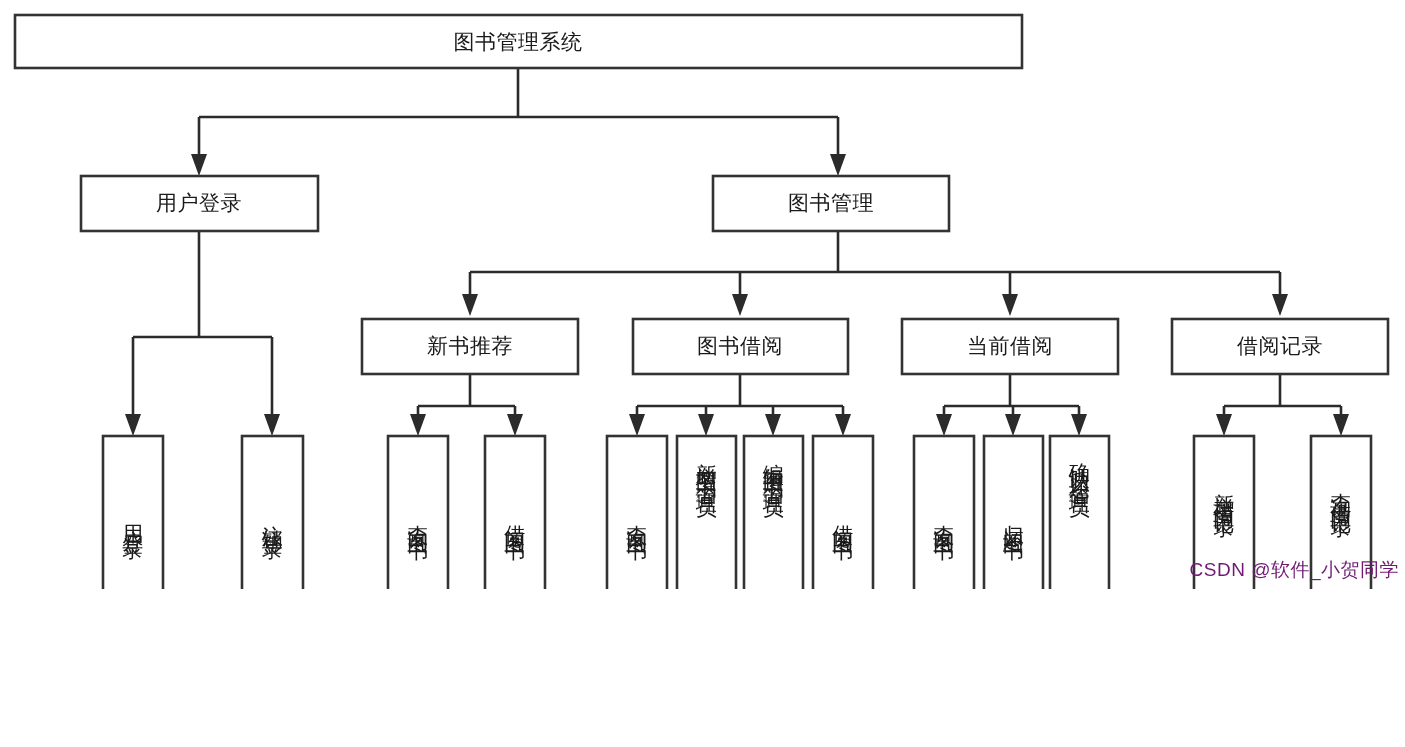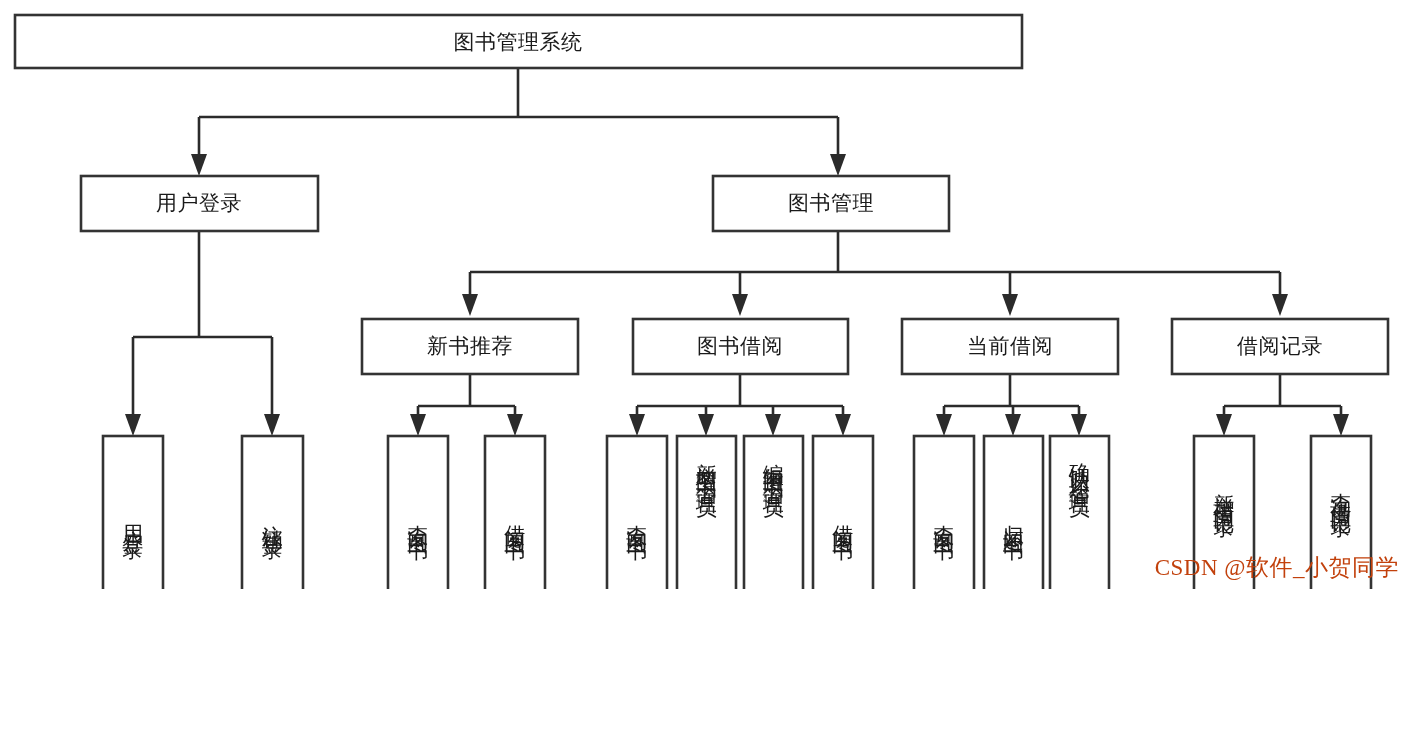--- a/index.html
+++ b/index.html
@@ -65,23 +65,23 @@
     line-height: 1.32;
     color: #1a1a1a;
     letter-spacing: 5px;
     white-space: nowrap;
     text-align: center;
   }
   .watermark {
     position: absolute;
     right: 6px;
     bottom: 6px;
-    font-family: Liberation Serif, serif;
-    font-size: 23px;
-    color: #c2410c;
+    font-family: Liberation Sans, sans-serif;
+    font-size: 19px;
+    color: #701a75;
     white-space: nowrap;
     letter-spacing: 0.5px;
   }
 </style>
 </head>
 <body>
 
 <div id="diagram-root">
 
   <svg id="diagram-svg" viewBox="0 0 1405 747" xmlns="http://www.w3.org/2000/svg">

